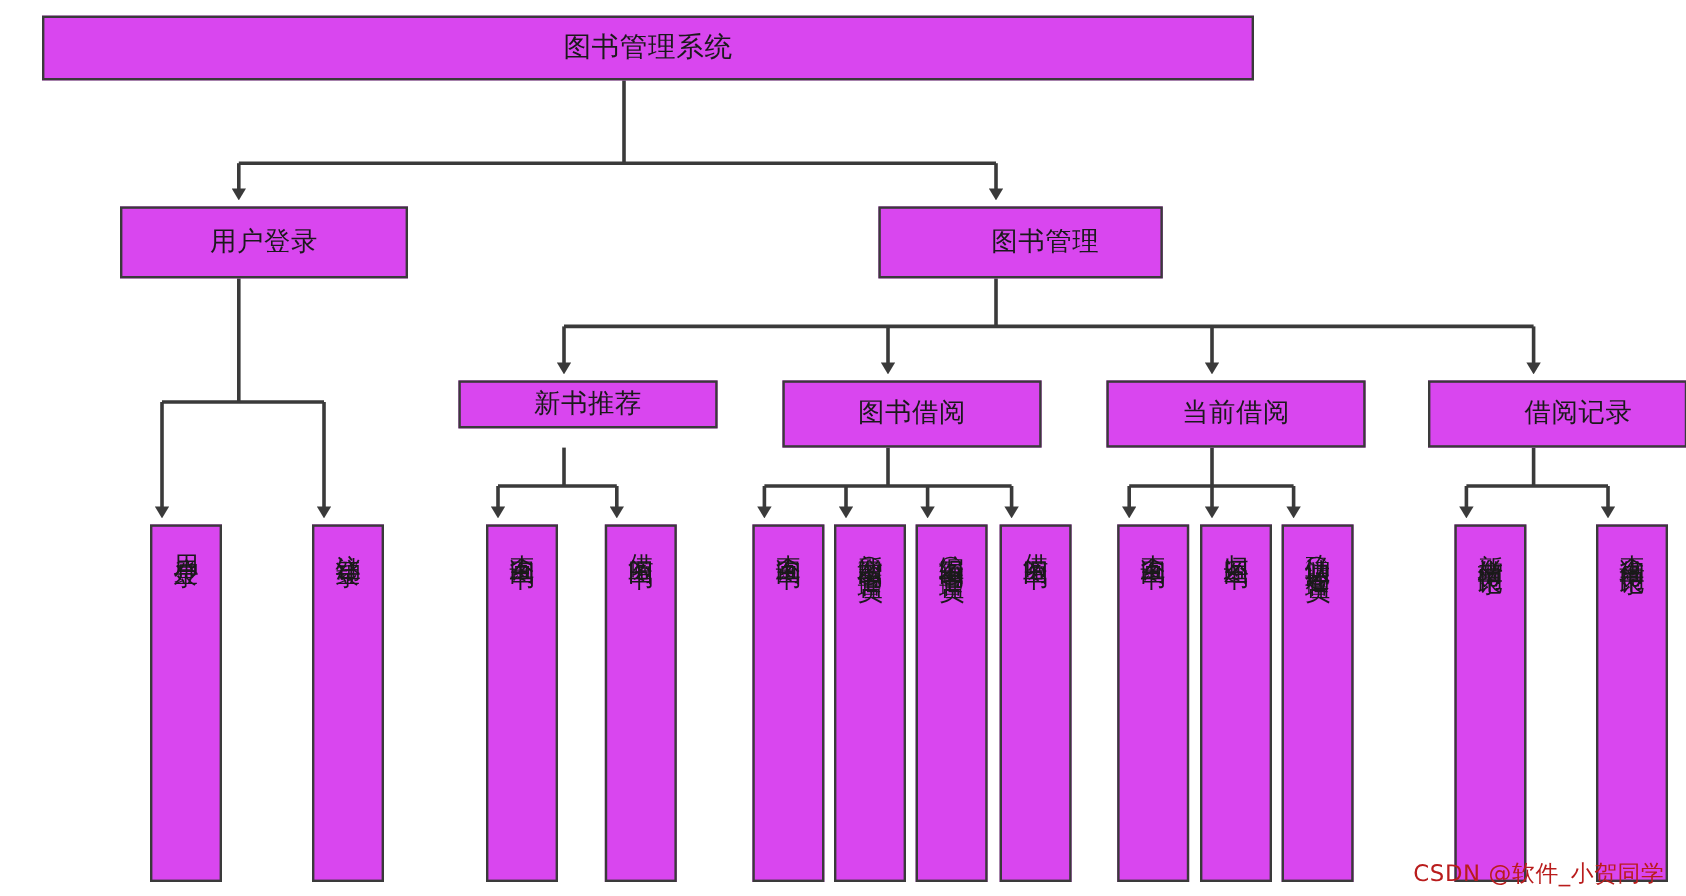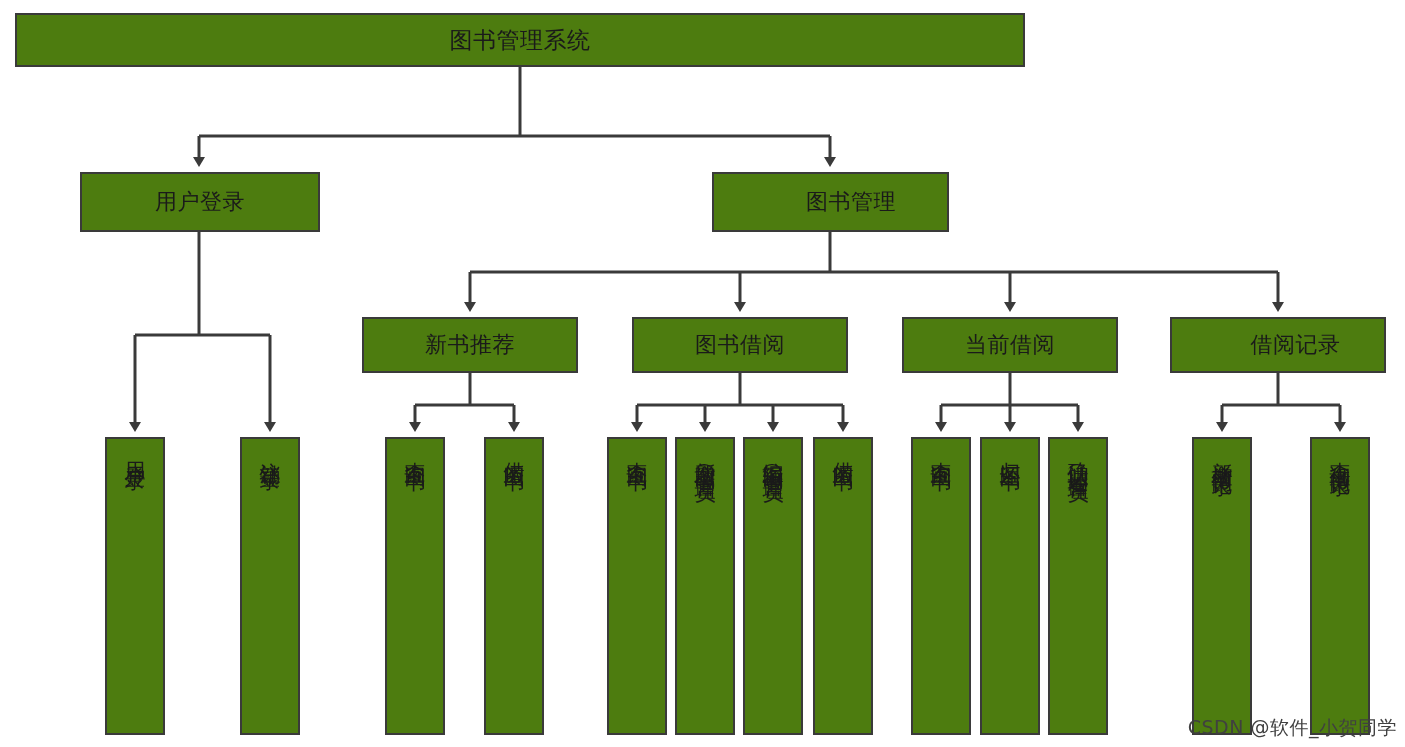--- a/index.html
+++ b/index.html
@@ -21,27 +21,28 @@
   #diagram-svg {
     position: absolute;
     left: 0;
     top: 0;
     width: 1405px;
     height: 747px;
   }
   .node {
     position: absolute;
     box-sizing: border-box;
-    background: #4d7c0f;
+    background: #d946ef;
     border: 2.5px solid #3a3a3a;
     display: flex;
     align-items: center;
     justify-content: center;
     color: #1a1a1a;
     z-index: 2;
+    margin-left: 20px;
   }
   .node-label {
     display: block;
     text-align: center;
     line-height: 1.14;
     letter-spacing: 0.5px;
     white-space: nowrap;
   }
   
   .node.horiz .node-label {
@@ -58,24 +59,24 @@
   }
   .node.vert .node-label {
     writing-mode: vertical-rl;
     text-orientation: upright;
     font-size: 21px;
     line-height: 1.05;
     letter-spacing: 3px;
   }
   .watermark {
     position: absolute;
-    right: 8px;
+    right: 18px;
     bottom: 6px;
     font-size: 19px;
-    color: #404040;
+    color: #b91c1c;
     letter-spacing: 0.5px;
     z-index: 5;
     white-space: nowrap;
     font-family: "DejaVu Sans", "Liberation Sans", sans-serif;
   }
 </style>
 </head>
 <body>
 
 <div id="diagram-root">
@@ -135,21 +136,21 @@
   </div>
 
   <div class="node horiz" style="left:80px; top:172px; width:240px; height:60px;">
     <span class="node-label">用户登录</span>
   </div>
 
   <div class="node horiz" style="left:712px; top:172px; width:237px; height:60px;padding-left:41px;">
     <span class="node-label">图书管理</span>
   </div>
 
-  <div class="node horiz" style="left:362px; top:317px; width:216px; height:56px;">
+  <div class="node horiz" style="left:362px; top:317px; width:216px; height:40px;">
     <span class="node-label">新书推荐</span>
   </div>
 
   <div class="node horiz" style="left:902px; top:317px; width:216px; height:56px;">
     <span class="node-label">当前借阅</span>
   </div>
 
   <div class="node horiz" style="left:632px; top:317px; width:216px; height:56px;">
     <span class="node-label">图书借阅</span>
   </div>

